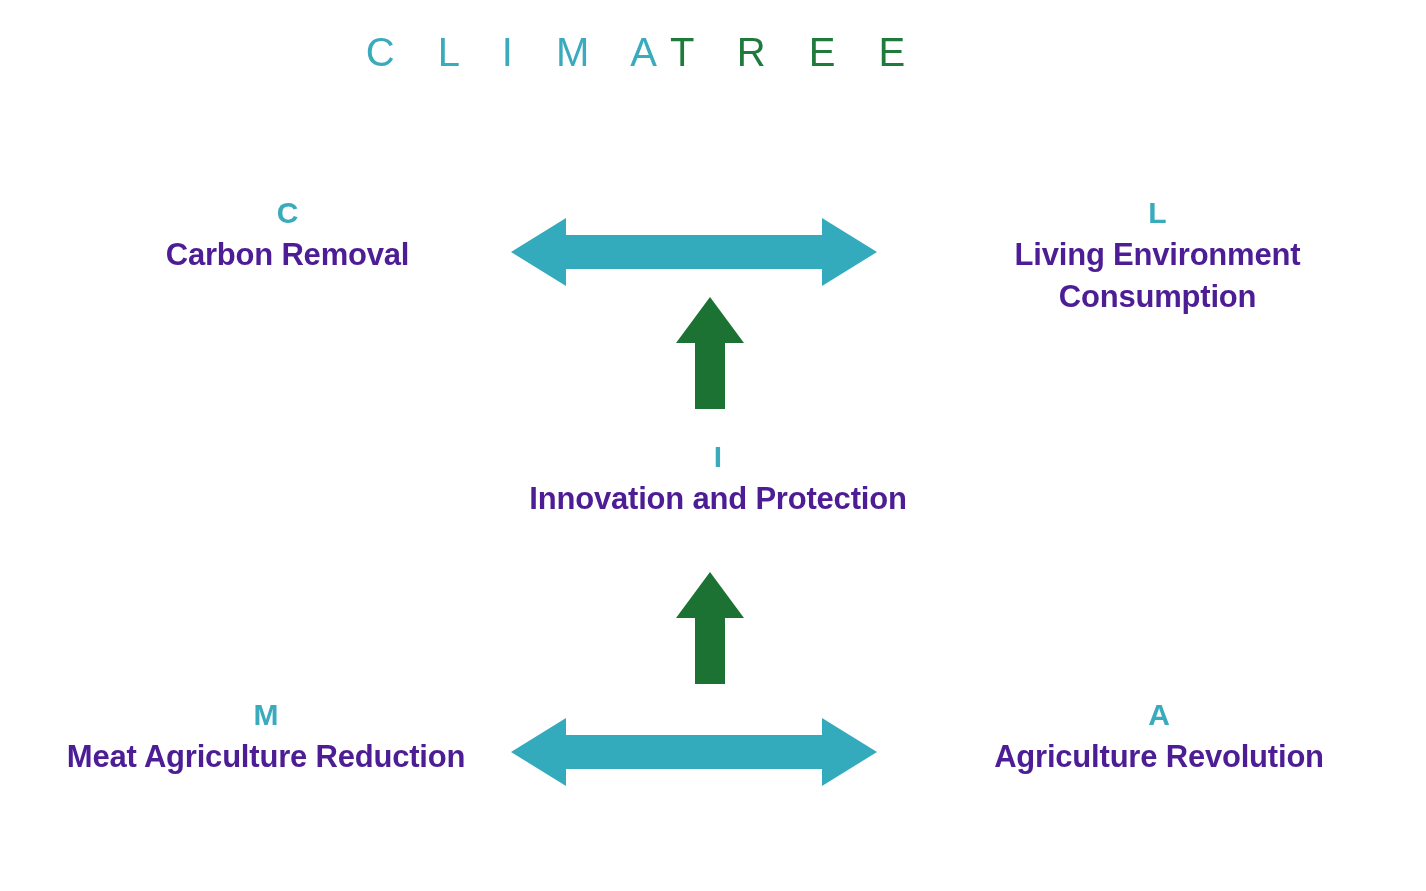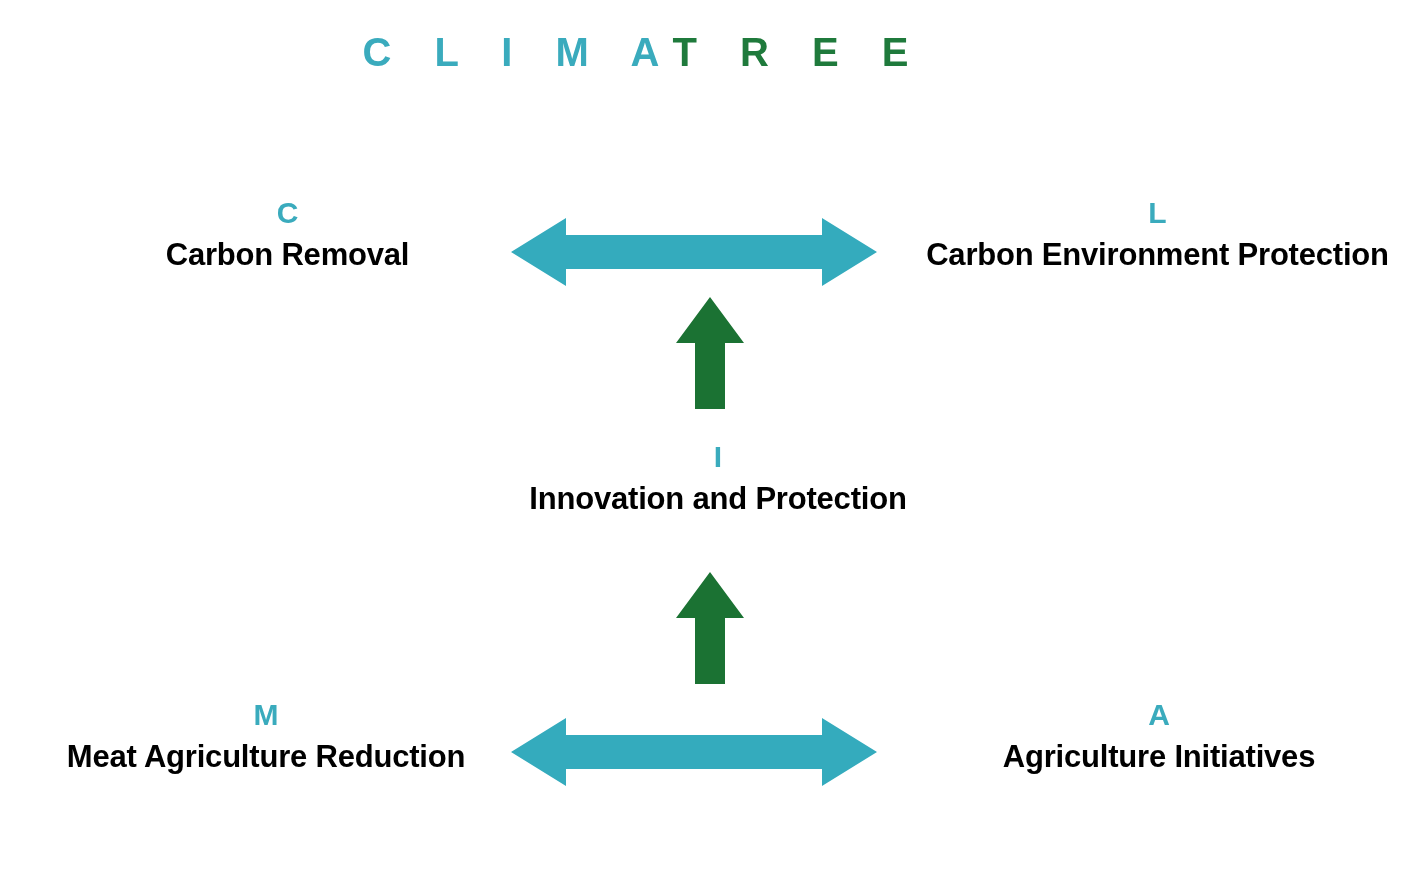--- a/index.html
+++ b/index.html
@@ -23,21 +23,21 @@
   }
 
   
   .brand-title {
     position: absolute;
     top: 30px;
     left: 0;
     width: 1287px;
     text-align: center;
     font-size: 40px;
-    font-weight: 700;
+    font-weight: 400;
     letter-spacing: 16px;
     line-height: 1.1;
     white-space: pre;
   }
   .brand-part-a { color: #3AABBD; }
   .brand-part-b { color: #1F7A3C; }
 
   
   .node {
     position: absolute;
@@ -45,21 +45,21 @@
   }
   .node-letter {
     color: #3AABBD;
     font-size: 30px;
     font-weight: 700;
     line-height: 1.0;
     margin-bottom: 6px;
     letter-spacing: 0px;
   }
   .node-label {
-    color: #000000;
+    color: #4c1d95;
     font-size: 31px;
     font-weight: 700;
     line-height: 1.36;
     letter-spacing: -0.2px;
   }
 
   
   #node-c  { left: 60px;   top: 198px; width: 455px; }
   #node-l  { left: 925px;  top: 198px; width: 465px; }
   #node-i  { left: 408px;  top: 442px; width: 620px; }
@@ -92,36 +92,36 @@
 
   <div class="brand-title"><span class="brand-part-a">C L I M A</span><span class="brand-part-b">T R E E</span></div>
 
   <div class="node" id="node-c">
     <div class="node-letter">C</div>
     <div class="node-label">Carbon Removal</div>
   </div>
 
   <div class="node" id="node-l">
     <div class="node-letter">L</div>
-    <div class="node-label">Carbon Environment Protection</div>
+    <div class="node-label">Living Environment Consumption</div>
   </div>
 
   <div class="node" id="node-i">
     <div class="node-letter">I</div>
     <div class="node-label">Innovation and Protection</div>
   </div>
 
   <div class="node" id="node-m">
     <div class="node-letter">M</div>
     <div class="node-label">Meat Agriculture Reduction</div>
   </div>
 
   <div class="node" id="node-a">
     <div class="node-letter">A</div>
-    <div class="node-label">Agriculture Initiatives</div>
+    <div class="node-label">Agriculture Revolution</div>
   </div>
 
   <div class="arrow-h" id="arrow-h-top">
     <svg viewBox="0 0 366 68" preserveAspectRatio="none" aria-hidden="true">
       <polygon points="0,34 55,0 55,17 311,17 311,0 366,34 311,68 311,51 55,51 55,68" fill="#34ABBD"></polygon>
     </svg>
   </div>
 
   <div class="arrow-h" id="arrow-h-bottom">
     <svg viewBox="0 0 366 68" preserveAspectRatio="none" aria-hidden="true">

